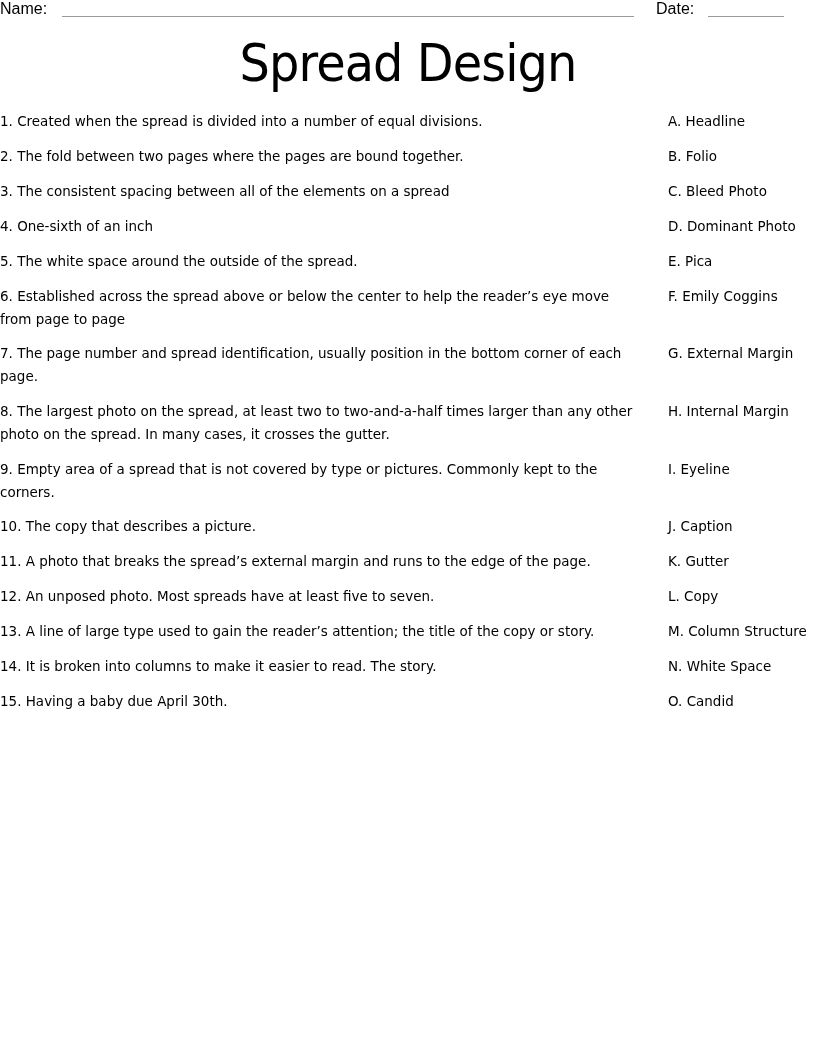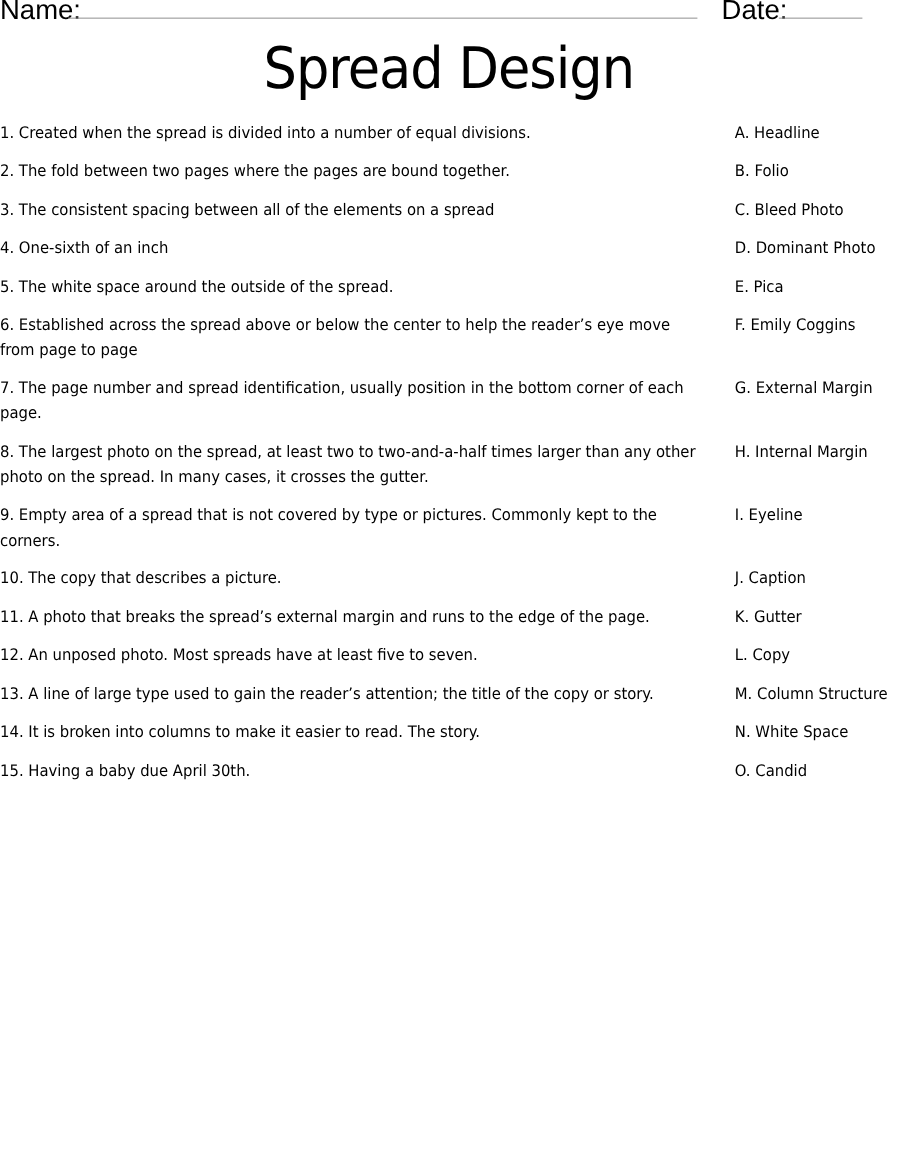--- a/index.html
+++ b/index.html
@@ -15,21 +15,21 @@
       color: #000;
       font-family: "DejaVu Sans", sans-serif;
     }
     .header-line {
       position: absolute;
       top: 0;
       left: 0;
       width: 816px;
       height: 22px;
       font-family: "Liberation Sans", sans-serif;
-      font-size: 25px;
+      font-size: 16px;
       line-height: 22px;
     }
     .name-label {
       position: absolute;
       left: 0;
       top: -2px;
     }
     .name-field {
       position: absolute;
       left: 62px;

